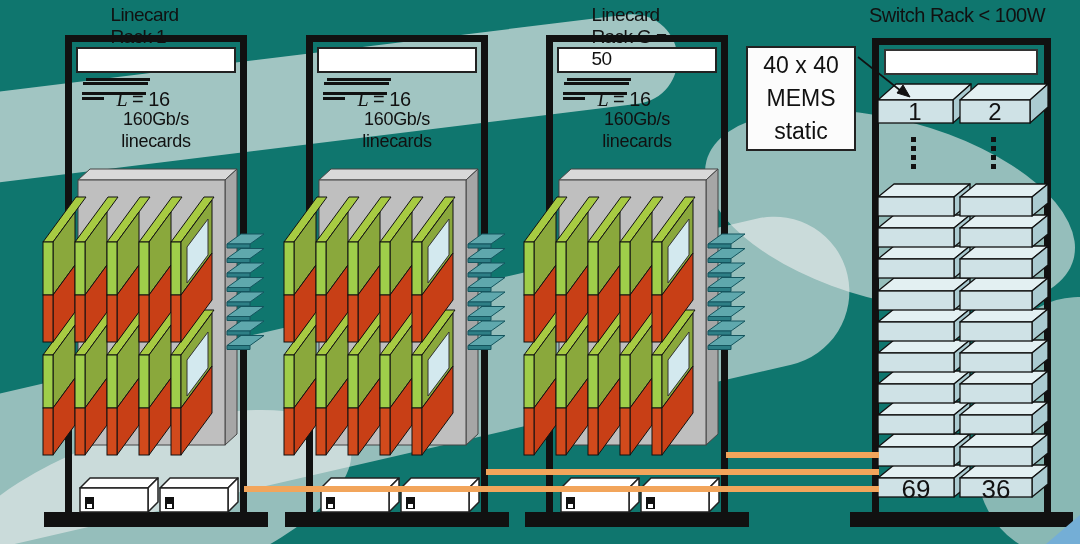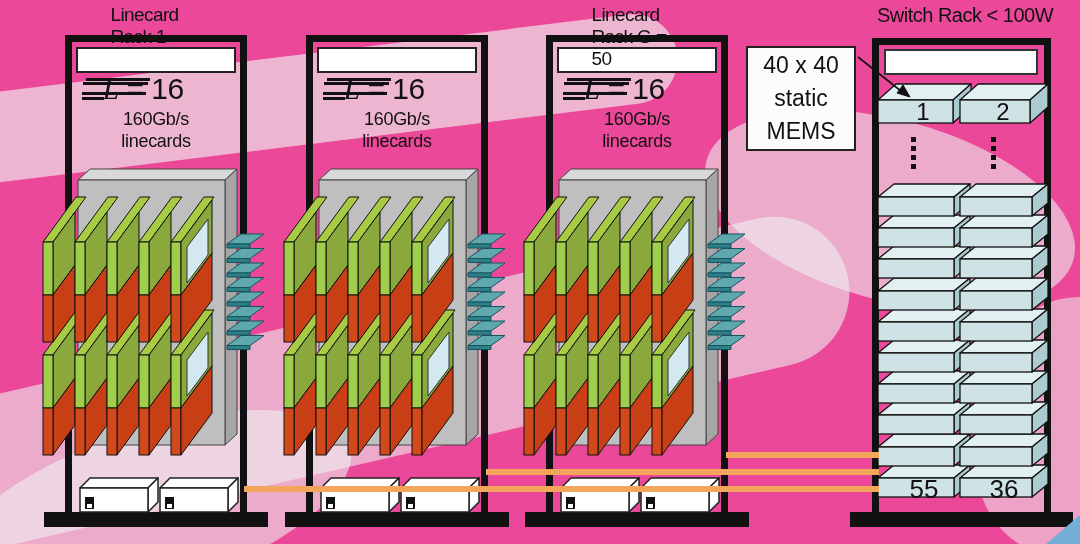--- a/index.html
+++ b/index.html
@@ -1,25 +1,25 @@
 <!DOCTYPE html>
 <html><head>
 <meta charset="utf-8">
 <style>
   html,body{margin:0;padding:0;background:#fff;}
-  #canvas{position:relative;width:1080px;height:544px;background:#ec4899;overflow:hidden;
+  #canvas{position:relative;width:1080px;height:544px;background:#0f766e;overflow:hidden;
           font-family:"Liberation Sans",sans-serif;color:#111;}
   .wm{position:absolute;background:#efefef;z-index:0;}
   #diagram{position:absolute;left:0;top:0;z-index:1;}
-  .ov{position:absolute;z-index:2;white-space:nowrap;color:#111;margin-left:8px;}
+  .ov{position:absolute;z-index:2;white-space:nowrap;color:#111;}
   .ctr{transform:translateX(-50%);}
   .ctrxy{transform:translate(-50%,-50%);}
   .rackov{position:absolute;top:0;left:0;width:182px;height:544px;z-index:2;pointer-events:none;}
   .rack-title{position:absolute;top:4px;left:91px;font-size:19px;letter-spacing:-0.6px;}
-  .lline{position:absolute;top:72px;left:78px;font-size:30px;letter-spacing:-0.5px;}
+  .lline{position:absolute;top:88px;left:78px;font-size:20px;letter-spacing:-0.5px;}
   .lline .lsym{font-family:"Liberation Serif",serif;font-style:italic;}
   .inner{position:absolute;left:91px;font-size:18px;letter-spacing:-0.3px;}
   .olines{position:absolute;left:18px;top:78px;width:70px;height:24px;}
   .oline{position:absolute;height:2.5px;background:#111;}
   .o1{left:3px;top:0;width:64px;} .o2{left:0;top:4px;width:65px;}
   .o3{left:-1px;top:14px;width:64px;} .o4{left:-1px;top:19px;width:22px;}
   .switch-title{position:absolute;left:957px;top:4px;font-size:20px;letter-spacing:-0.5px;}
   .num{position:absolute;font-size:24px;}
   .numbig{position:absolute;font-size:26px;}
   .callout{position:absolute;left:746px;top:46px;width:106px;height:100px;border:2px solid #222;
@@ -489,22 +489,22 @@
       <div class="oline o4"></div>
     </div>
     <div class="lline ctr"><span class="lsym">L</span><span> = 16</span></div>
     <div class="inner ctr" style="top:109px">160Gb/s</div>
     <div class="inner ctr" style="top:131px">linecards</div>
   </div>
 
   <div class="switch-title ctr ov">Switch Rack &lt; 100W</div>
   <div class="num ctrxy ov" style="left:915px;top:112px">1</div>
   <div class="num ctrxy ov" style="left:995px;top:112px">2</div>
-  <div class="numbig ctrxy ov" style="left:916px;top:489px">55</div>
+  <div class="numbig ctrxy ov" style="left:916px;top:489px">69</div>
   <div class="numbig ctrxy ov" style="left:996px;top:489px">36</div>
 
   <div class="callout">
     <div>40 x 40</div>
+    <div>MEMS</div>
     <div>static</div>
-    <div>MEMS</div>
   </div>
 
 </div>
 
 </body></html>

